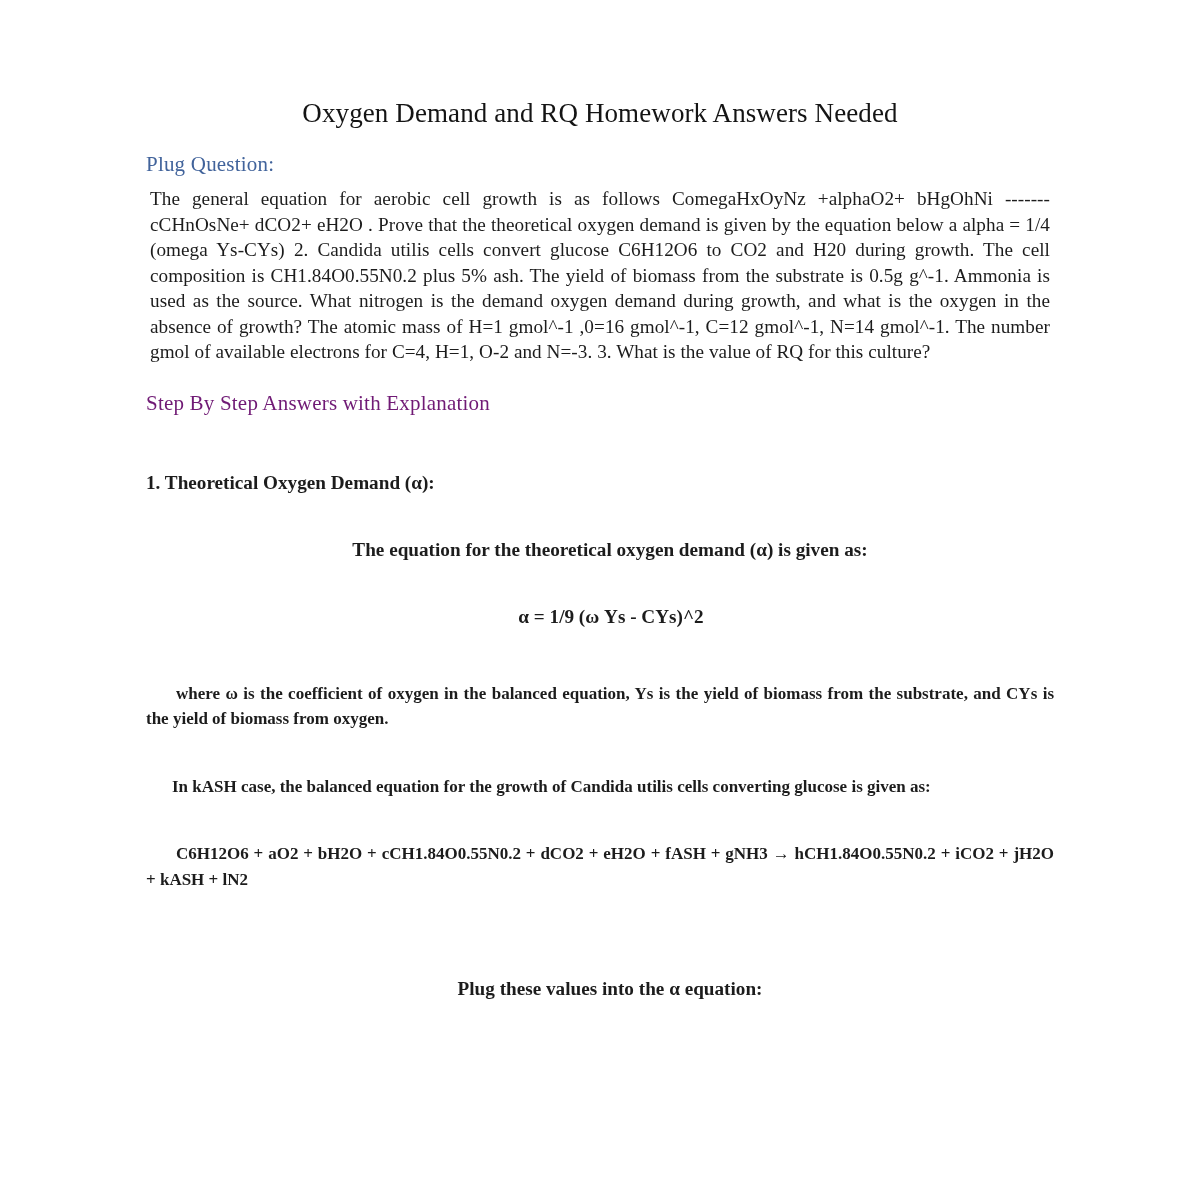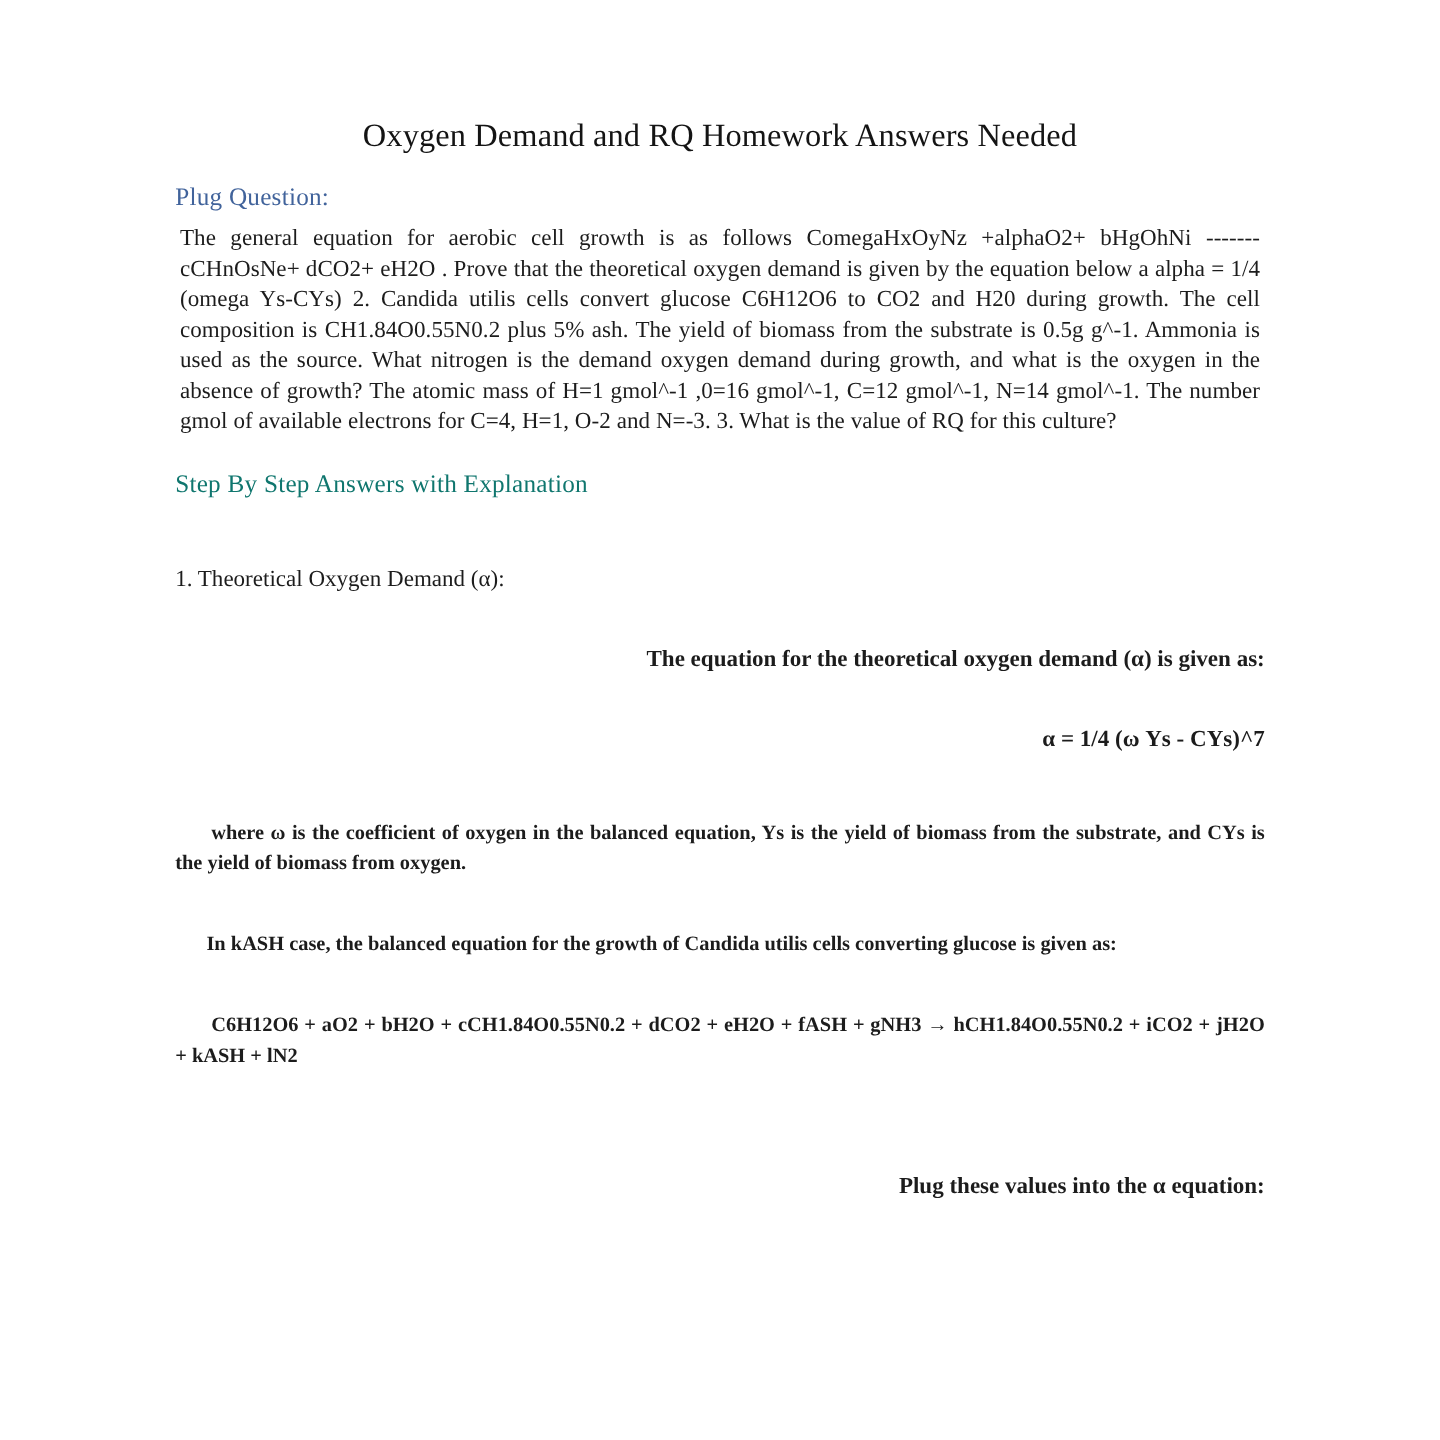--- a/index.html
+++ b/index.html
@@ -69,31 +69,31 @@
     margin-bottom: 0;
   }
   p.answer-intro {
     font-weight: bold;
     margin: 0;
   }
 
   
   .step-title {
     font-size: 19.2px;
-    font-weight: normal;
+    font-weight: bold;
     line-height: 25px;
     margin: 0;
     text-align: left;
   }
   .step-line {
     font-size: 19.2px;
     font-weight: bold;
     line-height: 25px;
     margin: 0;
-    text-align: right;
+    text-align: center;
   }
   .indent-1 { padding-left: 20px; }
   .indent-eq { padding-left: 22px; }
 
   p.para-indent {
     font-size: 17px;
     font-weight: bold;
     line-height: 25.5px;
     text-align: justify;
     text-justify: inter-word;
@@ -109,34 +109,34 @@
 
 <div id="page">
   <div class="content">
 
     <h1 class="doc-title">Oxygen Demand and RQ Homework Answers Needed</h1>
 
     <h2 class="section-heading" style="color: rgb(65, 99, 155);">Plug Question:</h2>
 
     <p class="body question">The general equation for aerobic cell growth is as follows ComegaHxOyNz +alphaO2+ bHgOhNi ------- cCHnOsNe+ dCO2+ eH2O . Prove that the theoretical oxygen demand is given by the equation below a alpha = 1/4 (omega Ys-CYs) 2. Candida utilis cells convert glucose C6H12O6 to CO2 and H20 during growth. The cell composition is CH1.84O0.55N0.2 plus 5% ash. The yield of biomass from the substrate is 0.5g g^-1. Ammonia is used as the source. What nitrogen is the demand oxygen demand during growth, and what is the oxygen in the absence of growth? The atomic mass of H=1 gmol^-1 ,0=16 gmol^-1, C=12 gmol^-1, N=14 gmol^-1. The number gmol of available electrons for C=4, H=1, O-2 and N=-3. 3. What is the value of RQ for this culture?</p>
 
-    <h2 class="section-heading second" style="color: #0f766e;">Step By Step Answers with Explanation</h2>
+    <h2 class="section-heading second" style="color: #701a75;">Step By Step Answers with Explanation</h2>
 
 
     <div class="gap-xl"></div>
 
     <p class="step-title">1. Theoretical Oxygen Demand (α):</p>
 
     <div class="gap-lg"></div>
 
     <p class="step-line indent-1">The equation for the theoretical oxygen demand (α) is given as:</p>
 
     <div class="gap-lg"></div>
 
-    <p class="step-line indent-eq">α = 1/4 (ω Ys - CYs)^7</p>
+    <p class="step-line indent-eq">α = 1/9 (ω Ys - CYs)^2</p>
 
     <div class="gap-xl"></div>
 
     <p class="para-indent wide">where ω is the coefficient of oxygen in the balanced equation, Ys is the yield of biomass from the substrate, and CYs is the yield of biomass from oxygen.</p>
 
     <div class="gap-lg"></div>
 
     <p class="para-indent">In kASH case, the balanced equation for the growth of Candida utilis cells converting glucose is given as:</p>
 
     <div class="gap-lg"></div>

